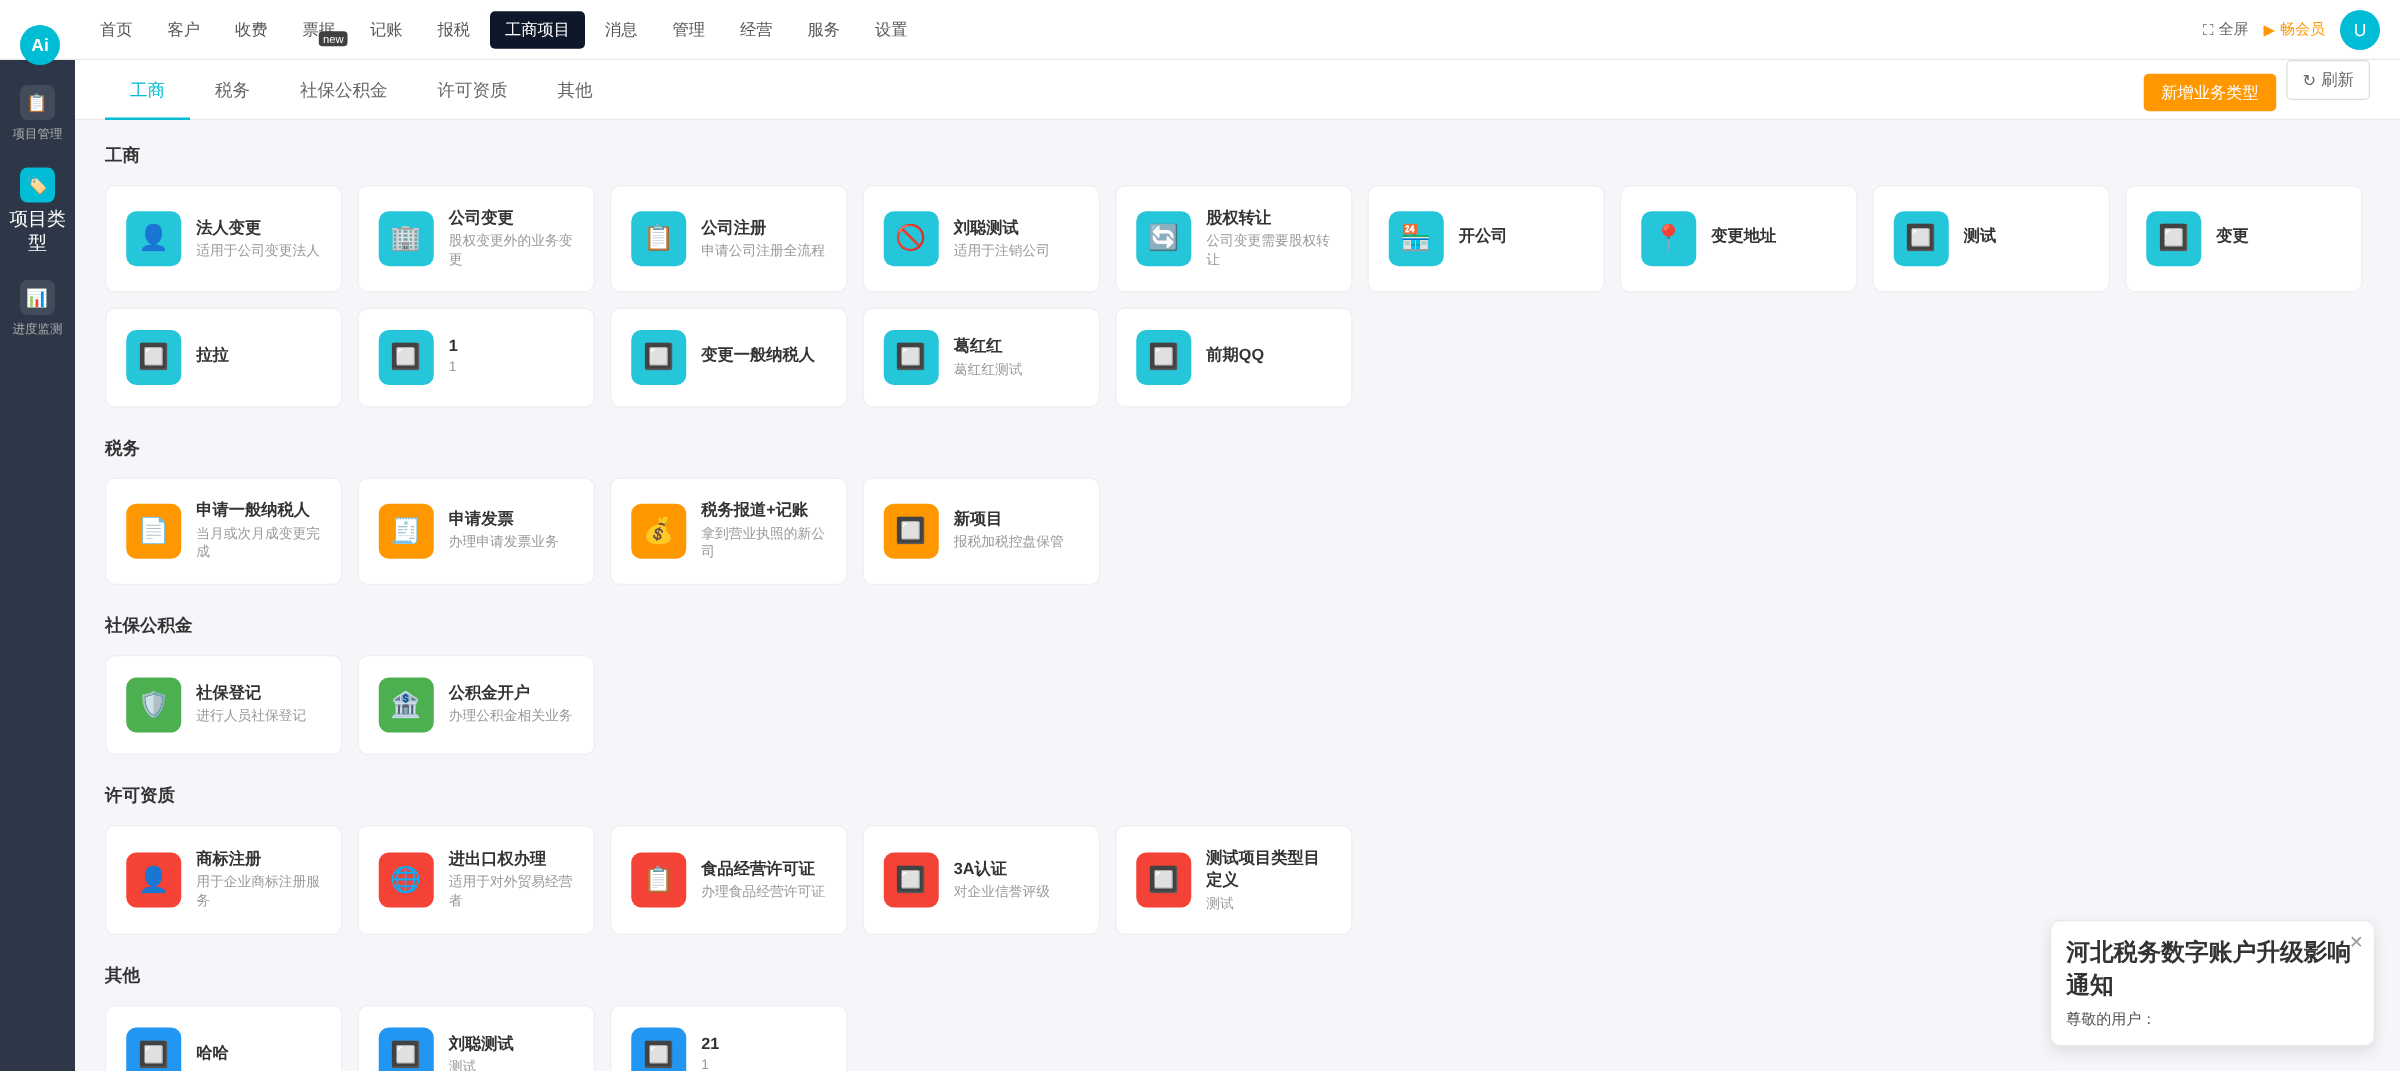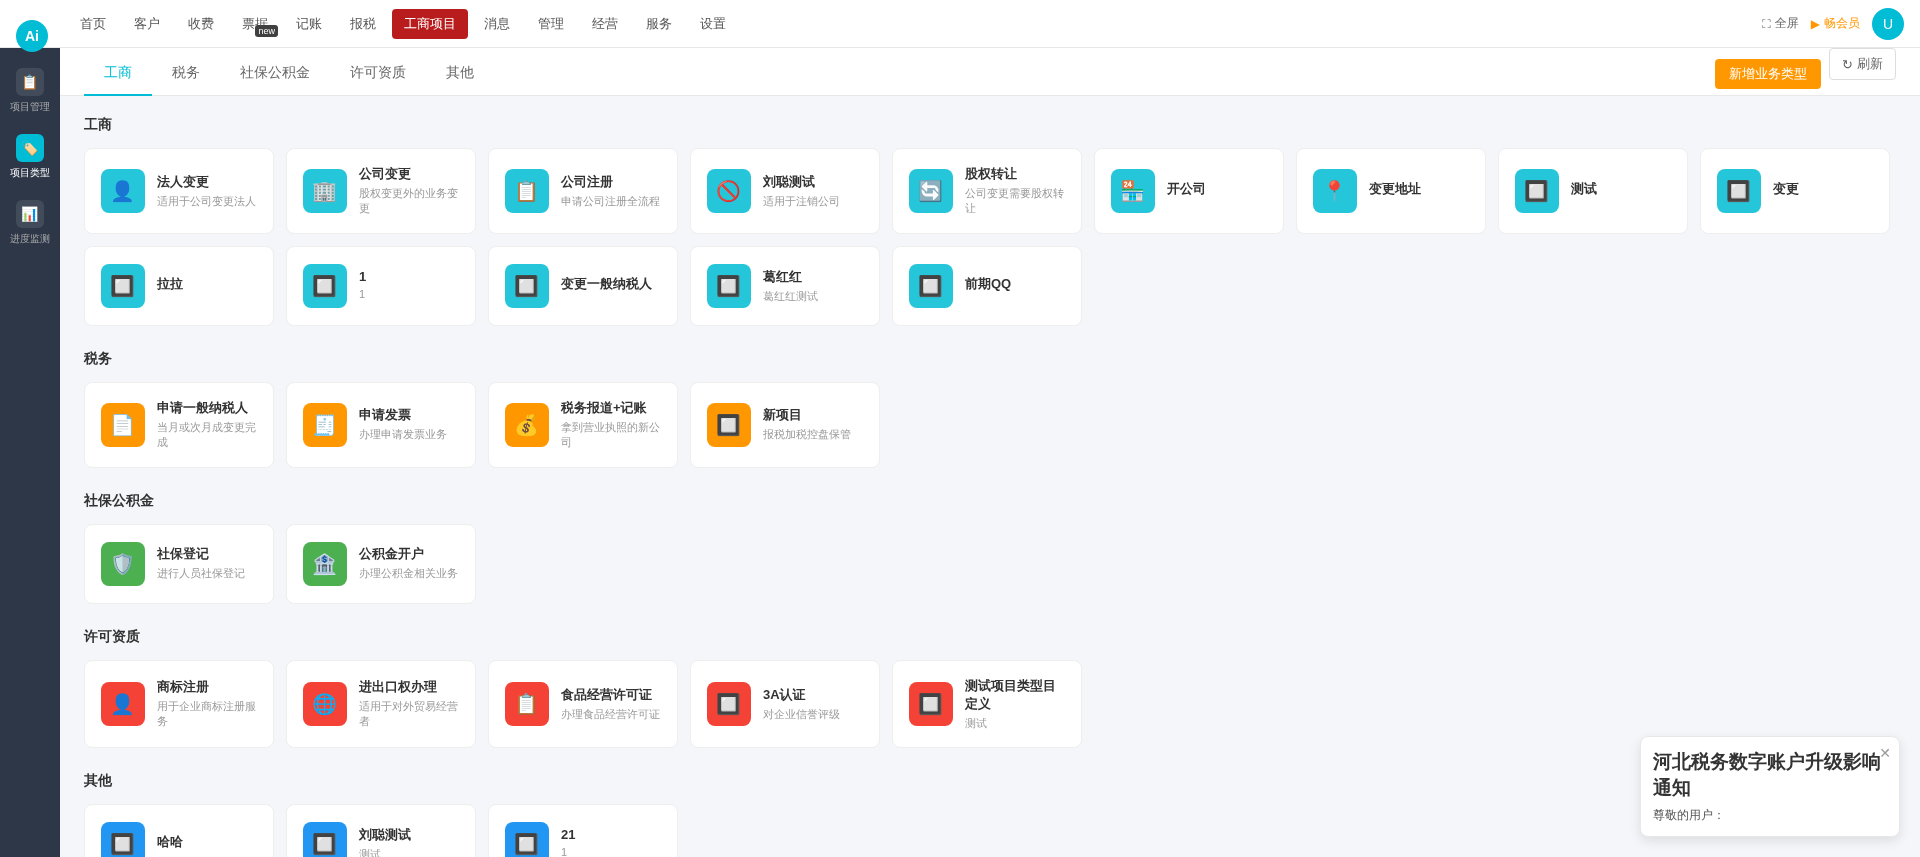--- a/index.html
+++ b/index.html
@@ -31,21 +31,21 @@
     }
     .nav-item {
       padding: 6px 12px;
       cursor: pointer;
       border-radius: 4px;
       font-size: 13px;
       color: #555;
       position: relative;
     }
     .nav-item.active {
-      background: #b91c1c;
+      background: #0f172a;
       color: #fff;
       border-radius: 4px;
     }
     .nav-item .badge-new {
       position: absolute;
       top: 16px; right: 2px;
       background: #404040;
       color: #fff;
       font-size: 9px;
       padding: 1px 3px;
@@ -273,21 +273,21 @@
   </div>
 </nav>
 
 <aside class="sidebar" id="sidebar-container">
     <div class="sidebar-item">
     <div class="sidebar-icon">📋</div>
     <span style="font-size:10px;text-align:left;">项目管理</span>
   </div>
     <div class="sidebar-item active">
     <div class="sidebar-icon">🏷️</div>
-    <span style="font-size:10px;text-align:center;">项目类型</span>
+    <span style="font-size:15px;text-align:center;">项目类型</span>
   </div>
     <div class="sidebar-item">
     <div class="sidebar-icon">📊</div>
     <span style="font-size:10px;text-align:center;">进度监测</span>
   </div>
   </aside>
 
 <div class="main-content">
 
   <div class="sub-tabs">

